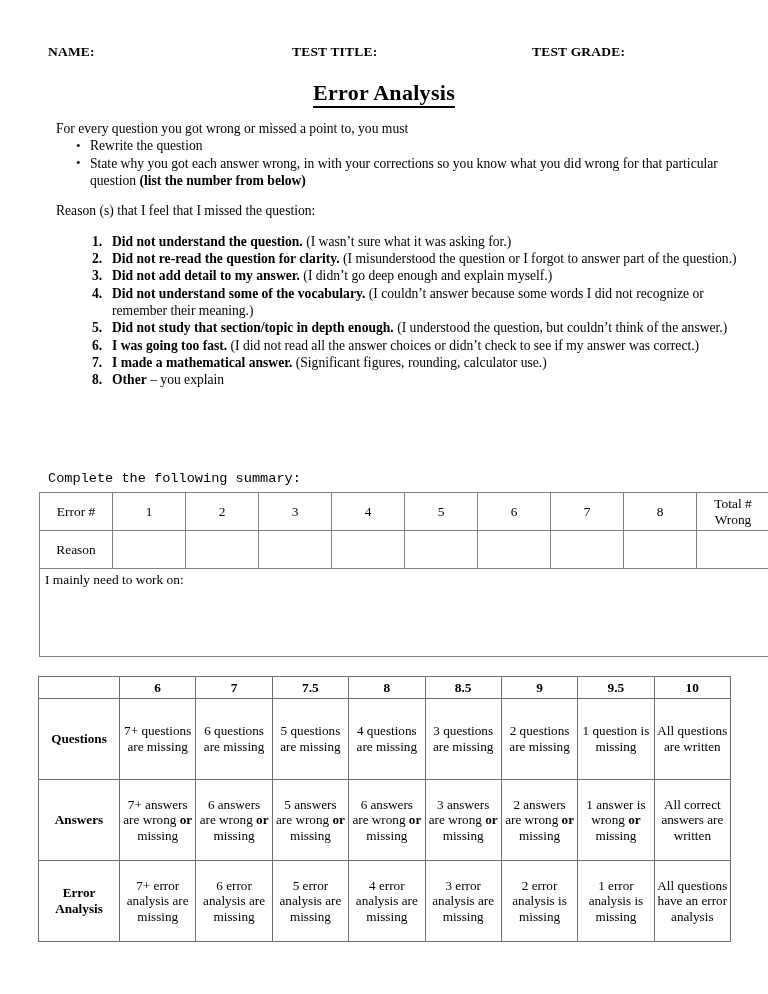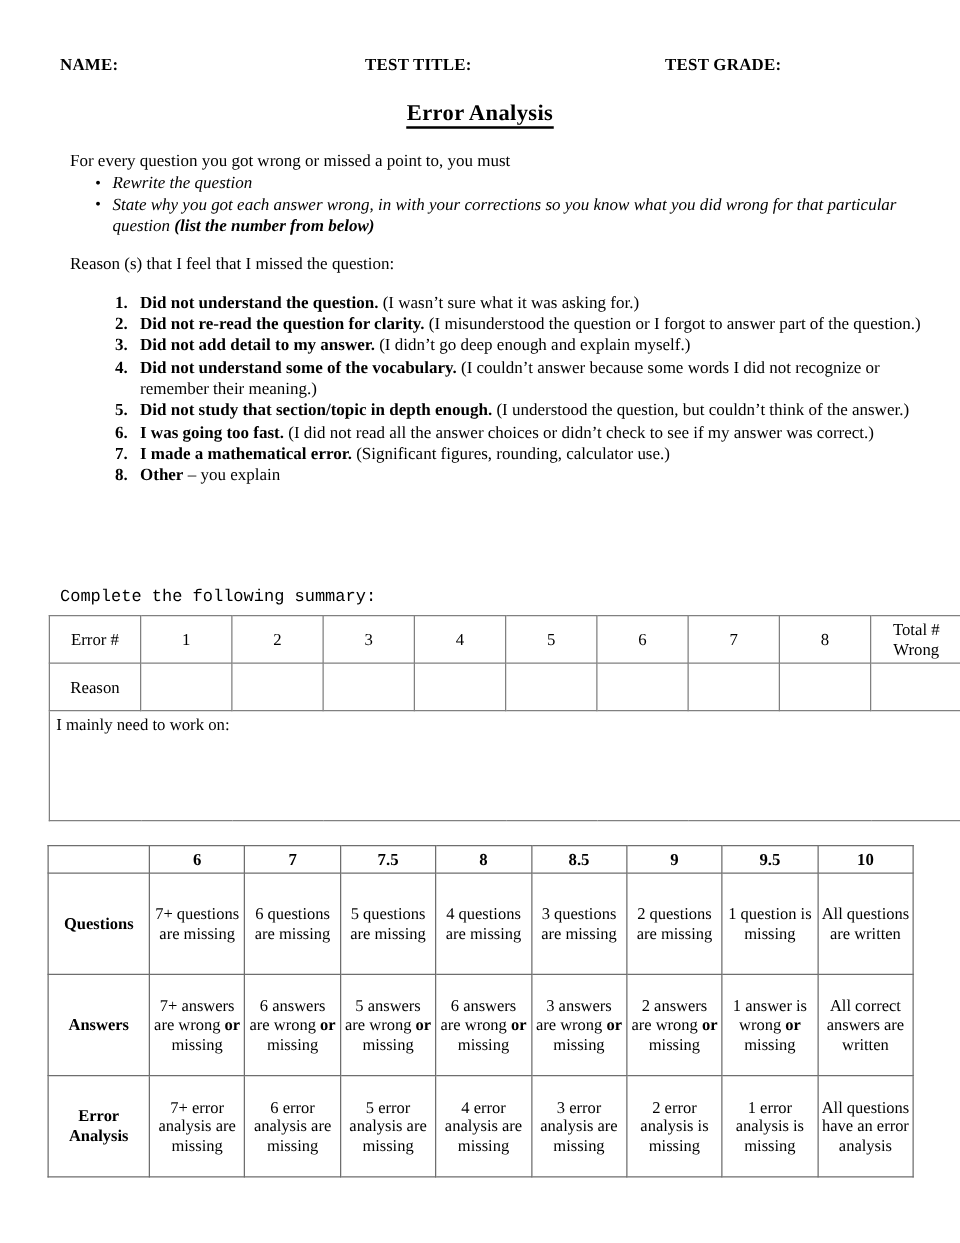--- a/index.html
+++ b/index.html
@@ -38,21 +38,21 @@
   .hdr .h-title { position: absolute; left: 292px; top: 0; }
   .hdr .h-grade { position: absolute; left: 532px; top: 0; }
 
   
   .doc-title {
     position: absolute;
     top: 80px;
     left: 0;
     width: 768px;
     text-align: center;
-    font-size: 18px;
+    font-size: 22px;
     font-weight: bold;
     letter-spacing: 0.3px;
   }
   .doc-title span {
     border-bottom: 2px solid #000;
     padding-bottom: 1px;
   }
 
   
   .body-block {
@@ -68,21 +68,20 @@
   ul.bullets {
     list-style: none;
     margin: 0;
     padding: 0;
   }
   ul.bullets > li {
     position: relative;
     padding-left: 34px;
     margin: 0;
     line-height: 17.3px;
-    font-style: italic;
   }
   ul.bullets > li::before {
     content: "\2022";
     position: absolute;
     left: 20px;
     top: -0.5px;
     font-size: 13px;
   }
 
   .reason-lead {
@@ -198,21 +197,21 @@
 
     <p class="reason-lead">Reason (s) that I feel that I missed the question:</p>
 
     <ol class="reasons">
       <li><span class="num">1.</span><b>Did not understand the question.</b><span> (I wasn’t sure what it was asking for.)</span></li>
       <li><span class="num">2.</span><b>Did not re-read the question for clarity.</b><span> (I misunderstood the question or I forgot to answer part of the question.)</span></li>
       <li><span class="num">3.</span><b>Did not add detail to my answer.</b><span> (I didn’t go deep enough and explain myself.)</span></li>
       <li><span class="num">4.</span><b>Did not understand some of the vocabulary.</b><span> (I couldn’t answer because some words I did not recognize or remember their meaning.)</span></li>
       <li><span class="num">5.</span><b>Did not study that section/topic in depth enough.</b><span> (I understood the question, but couldn’t think of the answer.)</span></li>
       <li><span class="num">6.</span><b>I was going too fast.</b><span> (I did not read all the answer choices or didn’t check to see if my answer was correct.)</span></li>
-      <li><span class="num">7.</span><b>I made a mathematical error.</b><span>  (Significant figures, rounding, calculator use.)</span></li>
+      <li><span class="num">7.</span><b>I made a mathematical answer.</b><span>  (Significant figures, rounding, calculator use.)</span></li>
       <li><span class="num">8.</span><b>Other</b><span> – you explain</span></li>
     </ol>
   </div>
 
   <div class="summary-lead">Complete the following summary:</div>
 
   <table class="summary">
     <tbody>
       <tr class="r-head">
         <td class="lbl">Error #</td>

